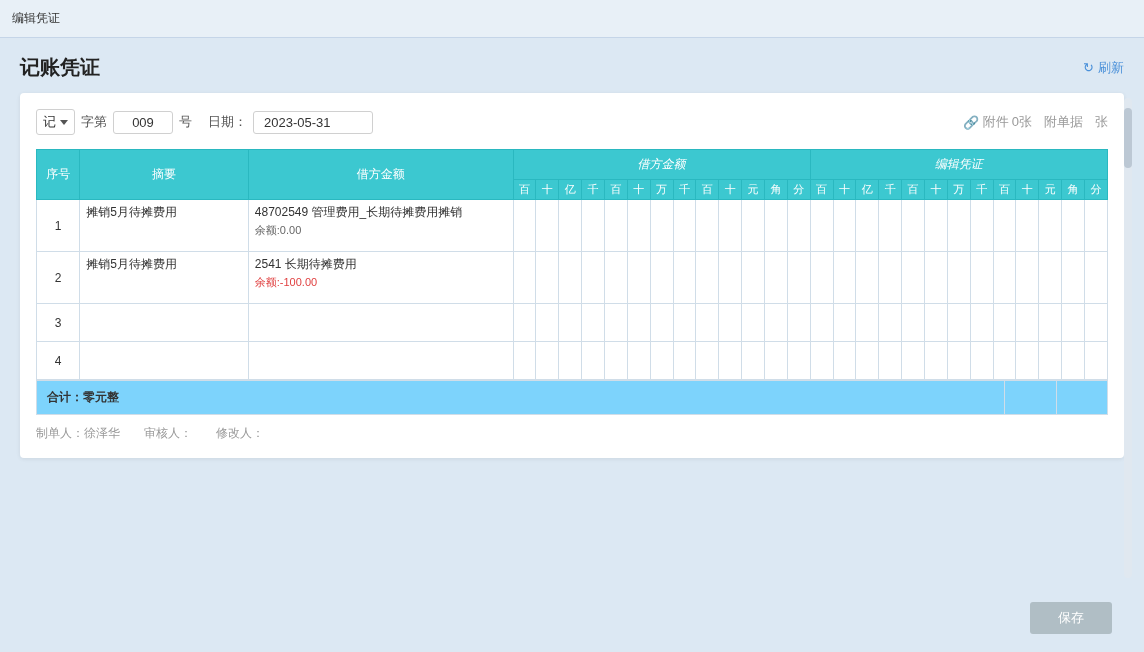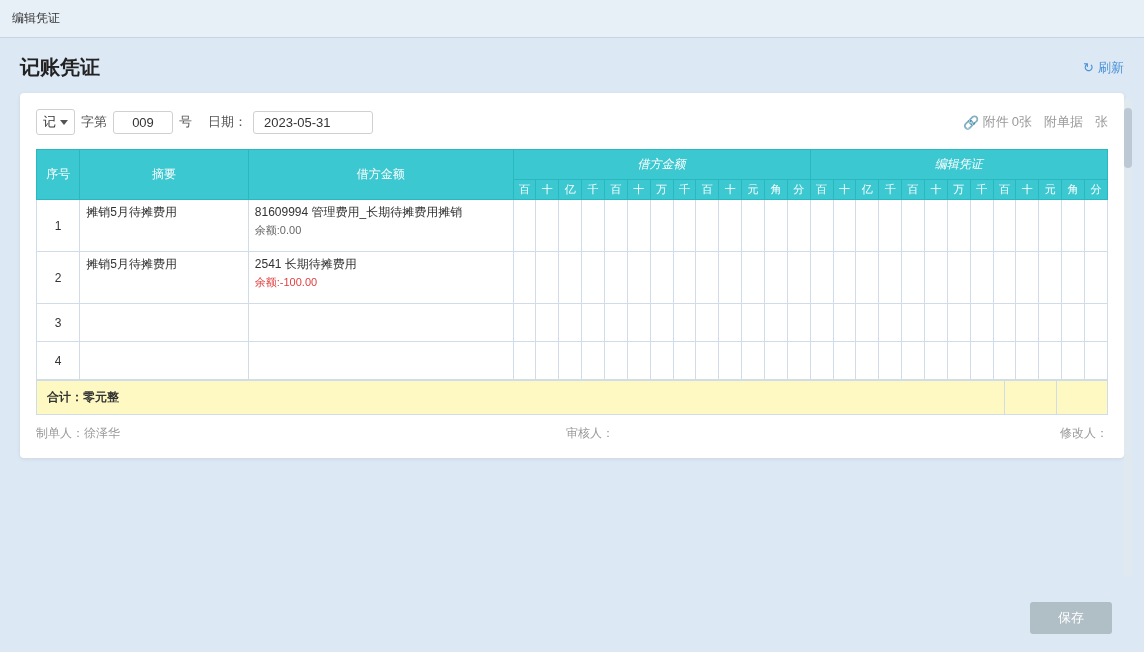--- a/index.html
+++ b/index.html
@@ -156,34 +156,33 @@
     }
     .balance-text {
       font-size: 11px;
       color: #666;
       margin-top: 2px;
     }
     .balance-negative {
       color: #e04040;
     }
     .total-row td {
-      background: #fef9c3;
+      background: #7dd3fc;
       font-weight: bold;
       color: #333;
       padding: 8px 10px;
       border: 1px solid #d0dde8;
     }
     .footer-row {
       display: flex;
       align-items: center;
-      gap: 44px;
+      gap: 24px;
       padding-top: 10px;
       color: #999;
       font-size: 12px;
-      justify-content: space-between;
     }
     .save-btn {
       position: absolute;
       right: 32px;
       bottom: 28px;
       background: #b0bec5;
       color: #fff;
       border: none;
       border-radius: 3px;
       padding: 7px 28px;
@@ -302,21 +301,21 @@
             <th style="width: 19px; min-width: 19px; font-size: 11px; padding: 2px 0px; text-align: center;">元</th>
             <th style="width: 19px; min-width: 19px; font-size: 11px; padding: 2px 0px; text-align: center;">角</th>
             <th style="width: 19px; min-width: 19px; font-size: 11px; padding: 2px 0px; text-align: center;">分</th>
           </tr>
       </thead>
       <tbody id="table-body">
       <tr style="height: 52px;">
             <td class="row-seq" rowspan="1" style="text-align: center; vertical-align: middle;">1</td>
             <td style="vertical-align: top;">摊销5月待摊费用</td>
             <td>
-              <div>81609994 管理费用_长期待摊费用摊销</div>
+              <div>48702549 管理费用_长期待摊费用摊销</div>
               <div class="balance-text">余额:0.00</div>
             </td>
             <td class="digit-cell" style="width: 19px; min-width: 19px; text-align: center; font-size: 12px;"></td>
             <td class="digit-cell" style="width: 19px; min-width: 19px; text-align: center; font-size: 12px;"></td>
             <td class="digit-cell" style="width: 19px; min-width: 19px; text-align: center; font-size: 12px;"></td>
             <td class="digit-cell" style="width: 19px; min-width: 19px; text-align: center; font-size: 12px;"></td>
             <td class="digit-cell" style="width: 19px; min-width: 19px; text-align: center; font-size: 12px;"></td>
             <td class="digit-cell" style="width: 19px; min-width: 19px; text-align: center; font-size: 12px;"></td>
             <td class="digit-cell" style="width: 19px; min-width: 19px; text-align: center; font-size: 12px;"></td>
             <td class="digit-cell" style="width: 19px; min-width: 19px; text-align: center; font-size: 12px;"></td>

